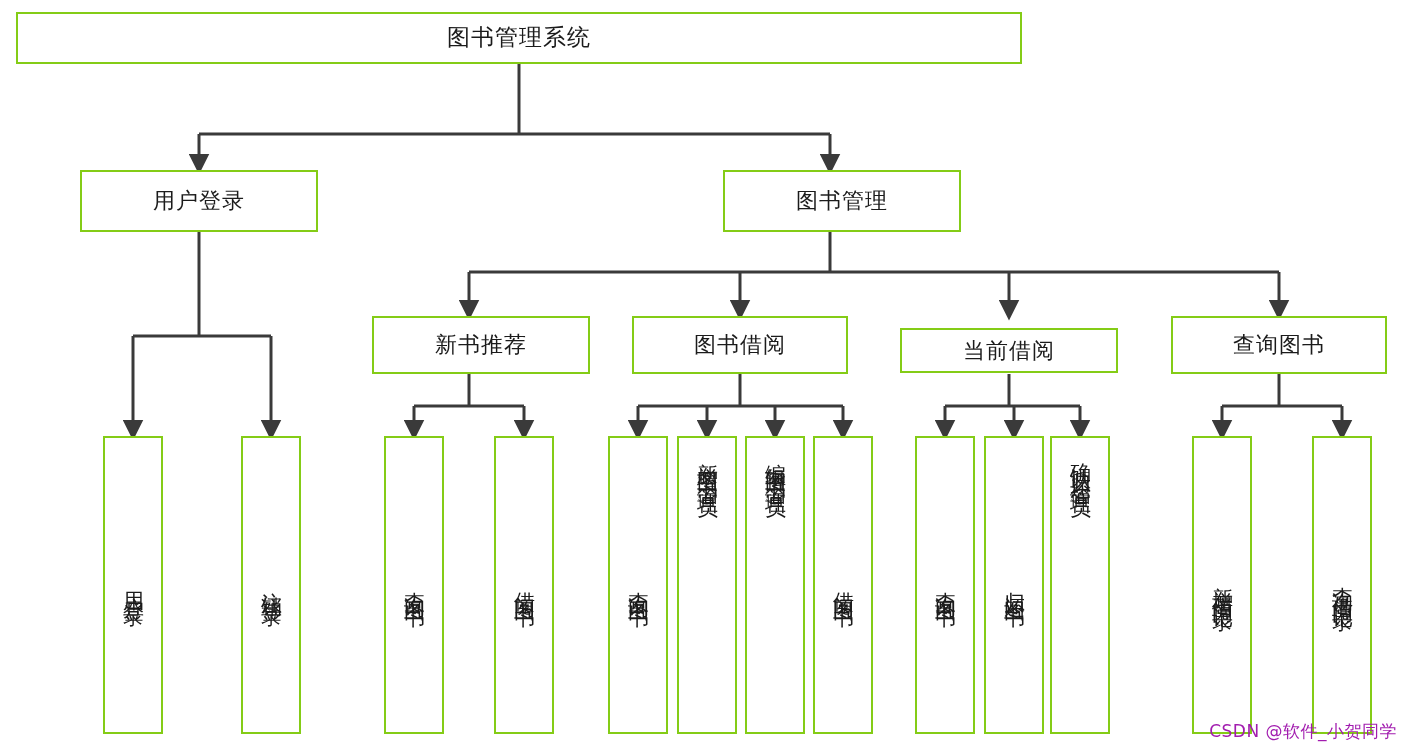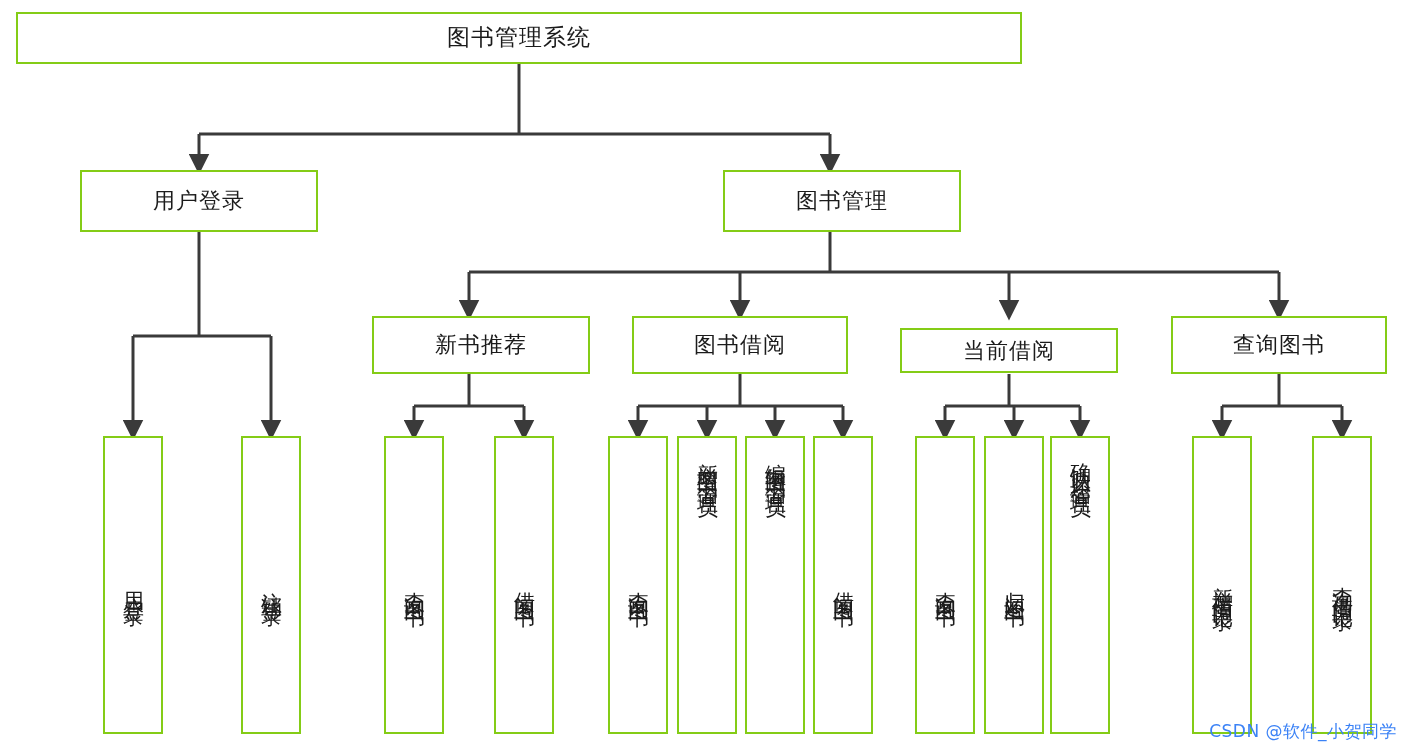--- a/index.html
+++ b/index.html
@@ -61,21 +61,21 @@
   }
   .v-node.v-center {
     align-items: center;
     padding-top: 0;
   }
   .watermark {
     position: absolute;
     right: 8px;
     bottom: 4px;
     font-size: 17px;
-    color: #3b82f6;
+    color: #a21caf;
     letter-spacing: 0.5px;
     white-space: nowrap;
     user-select: none;
   }
 </style>
 </head>
 <body>
 
 <div id="diagram-root">
 

